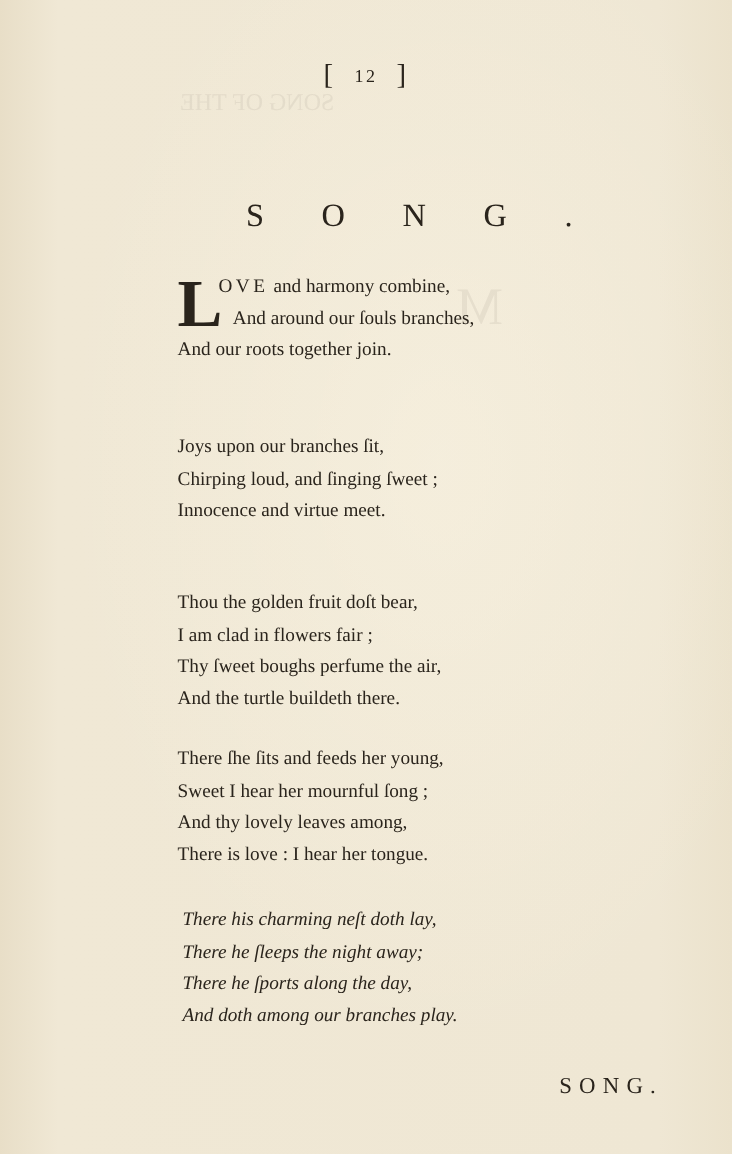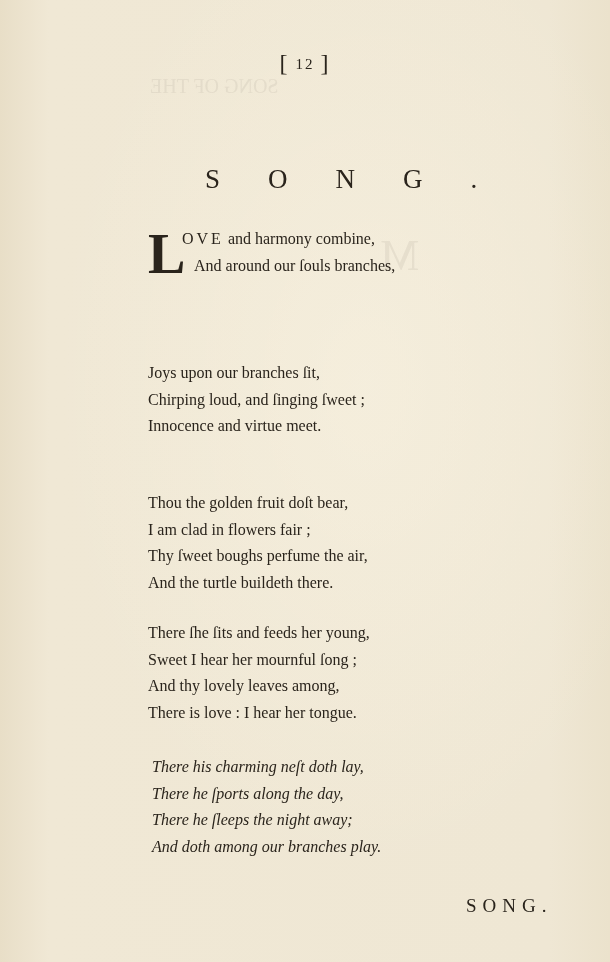--- a/index.html
+++ b/index.html
@@ -33,21 +33,21 @@
     .folio {
       position: absolute;
       top: 50px;
       left: 0;
       width: 610px;
       text-align: center;
       font-size: 18px;
       letter-spacing: 2px;
     }
     .folio .br { font-size: 24px; }
-    .folio .num { font-size: 15px; margin: 0 6px; vertical-align: 2px; }
+    .folio .num { font-size: 15px; margin: 0 16px; vertical-align: 2px; }
     .title {
       position: absolute;
       top: 164px;
       left: 205px;
       font-size: 27px;
       letter-spacing: 48px;
       white-space: nowrap;
     }
     .stanza {
       position: absolute;
@@ -88,20 +88,21 @@
     <span class="br">[</span><span class="num">12</span><span class="br">]</span>
   </div>
 
   <div class="title">SONG.</div>
 
   <div class="dropcap">L</div>
 
   <div class="stanza" style="top:226px;">
     <span class="line first-line"><span class="caps">OVE</span><span> and harmony combine,</span></span>
     <span class="line second-line">And around our ſouls branches,</span>
+    <span class="line">And our roots together join.</span>
   </div>
 
   <div class="stanza" style="top:360px;font-family:Liberation Serif, serif;">
     <span class="line">Joys upon our branches ſit,</span>
     <span class="line">Chirping loud, and ſinging ſweet ;</span>
     <span class="line">Innocence and virtue meet.</span>
   </div>
 
   <div class="stanza" style="top:490px;">
     <span class="line">Thou the golden fruit doſt bear,</span>
@@ -112,19 +113,19 @@
 
   <div class="stanza" style="top:620px;">
     <span class="line">There ſhe ſits and feeds her young,</span>
     <span class="line">Sweet I hear her mournful ſong ;</span>
     <span class="line">And thy lovely leaves among,</span>
     <span class="line">There is love : I hear her tongue.</span>
   </div>
 
   <div class="stanza" style="top:754px; left:152px;font-style:italic;">
     <span class="line">There his charming neſt doth lay,</span>
+    <span class="line">There he ſleeps the night away;</span>
     <span class="line">There he ſports along the day,</span>
-    <span class="line">There he ſleeps the night away;</span>
     <span class="line">And doth among our branches play.</span>
   </div>
 
   <div class="catchword">SONG.</div>
 </div>
 
 </body></html>

